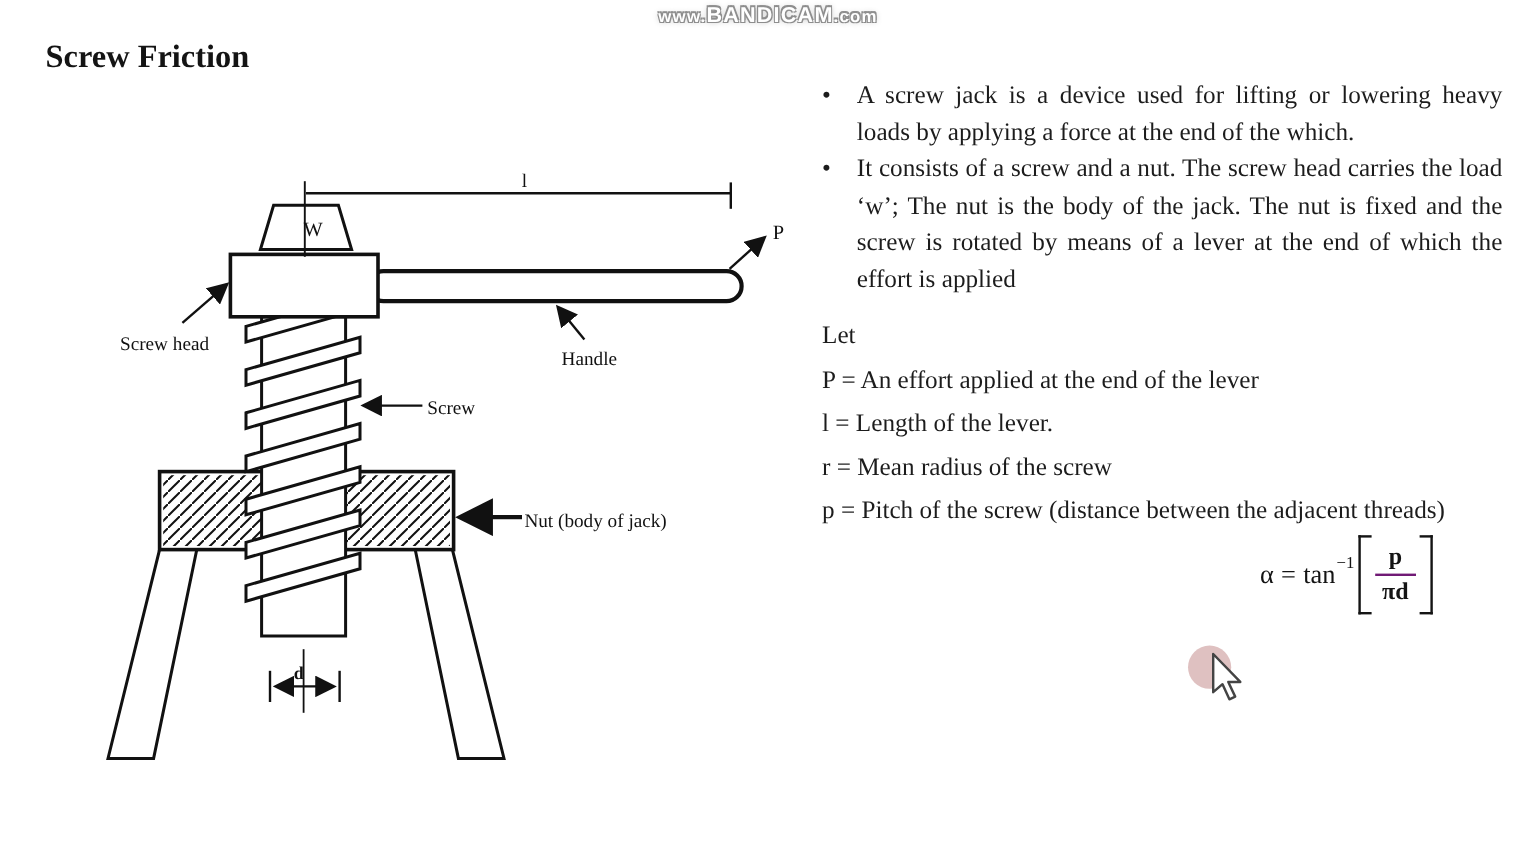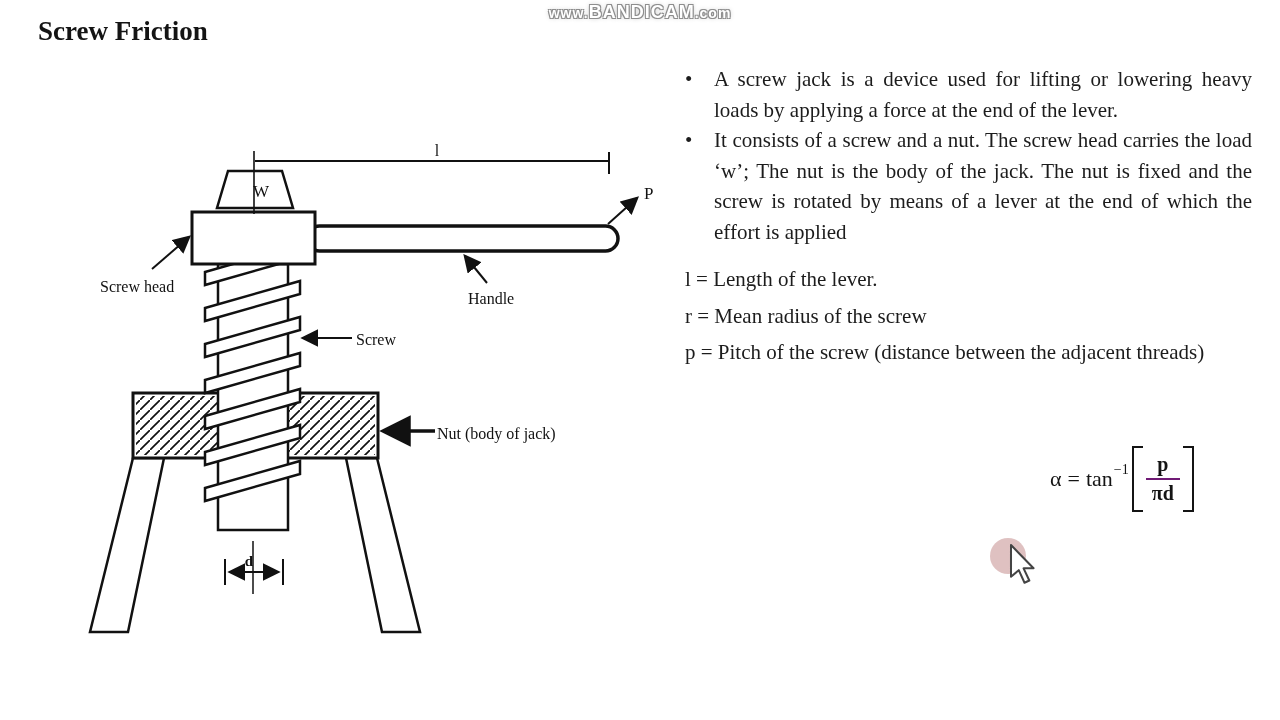--- a/index.html
+++ b/index.html
@@ -13,21 +13,21 @@
     position:absolute;top:2px;left:0;right:0;text-align:center;
     font-family:"Liberation Sans", sans-serif;font-weight:bold;
     color:#ffffff;letter-spacing:1px;
     text-shadow:-1px -1px 0 #8e8e8e,1px -1px 0 #8e8e8e,-1px 1px 0 #8e8e8e,1px 1px 0 #8e8e8e,0 0 5px #b5b5b5;
     user-select:none;
   }
   .watermark .wm-small{font-size:14px;text-align:center;}
   .watermark .wm-brand{font-size:18px;margin-top:27px;}
   
   .title{
-    position:absolute;left:38px;top:16px;
+    position:absolute;left:38px;top:32px;
     font-size:27px;font-weight:bold;color:#141414;
   }
   
   .right-col{position:absolute;left:685px;top:64px;width:567px;}
   .bullet-item{display:flex;font-size:21px;line-height:30.5px;}
   .bullet-marker{flex:0 0 29px;}
   .bullet-text{flex:1;text-align:justify;}
   .let-section{margin-top:14px;font-size:21px;line-height:36.5px;}
   .def-item{max-width:567px;}
   
@@ -140,28 +140,30 @@
     <line x1="225" y1="559" x2="225" y2="585" stroke-width="2"></line>
     <line x1="283" y1="559" x2="283" y2="585" stroke-width="2"></line>
     <line x1="230" y1="572" x2="278" y2="572" stroke-width="2" marker-start="url(#ah)" marker-end="url(#ah)"></line>
     <text x="249" y="566" font-size="15" font-weight="bold" text-anchor="middle">d</text>
   </g>
 </svg>
 
 <div class="right-col">
   <div class="bullet-item">
     <span class="bullet-marker">•</span>
-    <div class="bullet-text">A screw jack is a device used for lifting or lowering heavy loads by applying a force at the end of the lever.</div>
+    <div class="bullet-text">A screw jack is a device used for lifting or lowering heavy loads by applying a force at the end of the which.</div>
   </div>
   <div class="bullet-item">
     <span class="bullet-marker">•</span>
     <div class="bullet-text">It consists of a screw and a nut. The screw head carries the load ‘w’; The nut is the body of the jack. The nut is fixed and the screw is rotated by means of a lever at the end of which the effort is applied</div>
   </div>
 
   <div class="let-section">
+    <div>Let</div>
+    <div class="def-item">P = An effort applied at the end of the lever</div>
     <div class="def-item">l = Length of the lever.</div>
     <div class="def-item">r = Mean radius of the screw</div>
     <div class="def-item">p = Pitch of the screw (distance between the adjacent threads)</div>
   </div>
 </div>
 
 <div class="formula">
   <span class="fx">α</span>
   <span>=</span>
   <span class="fn">tan</span>

